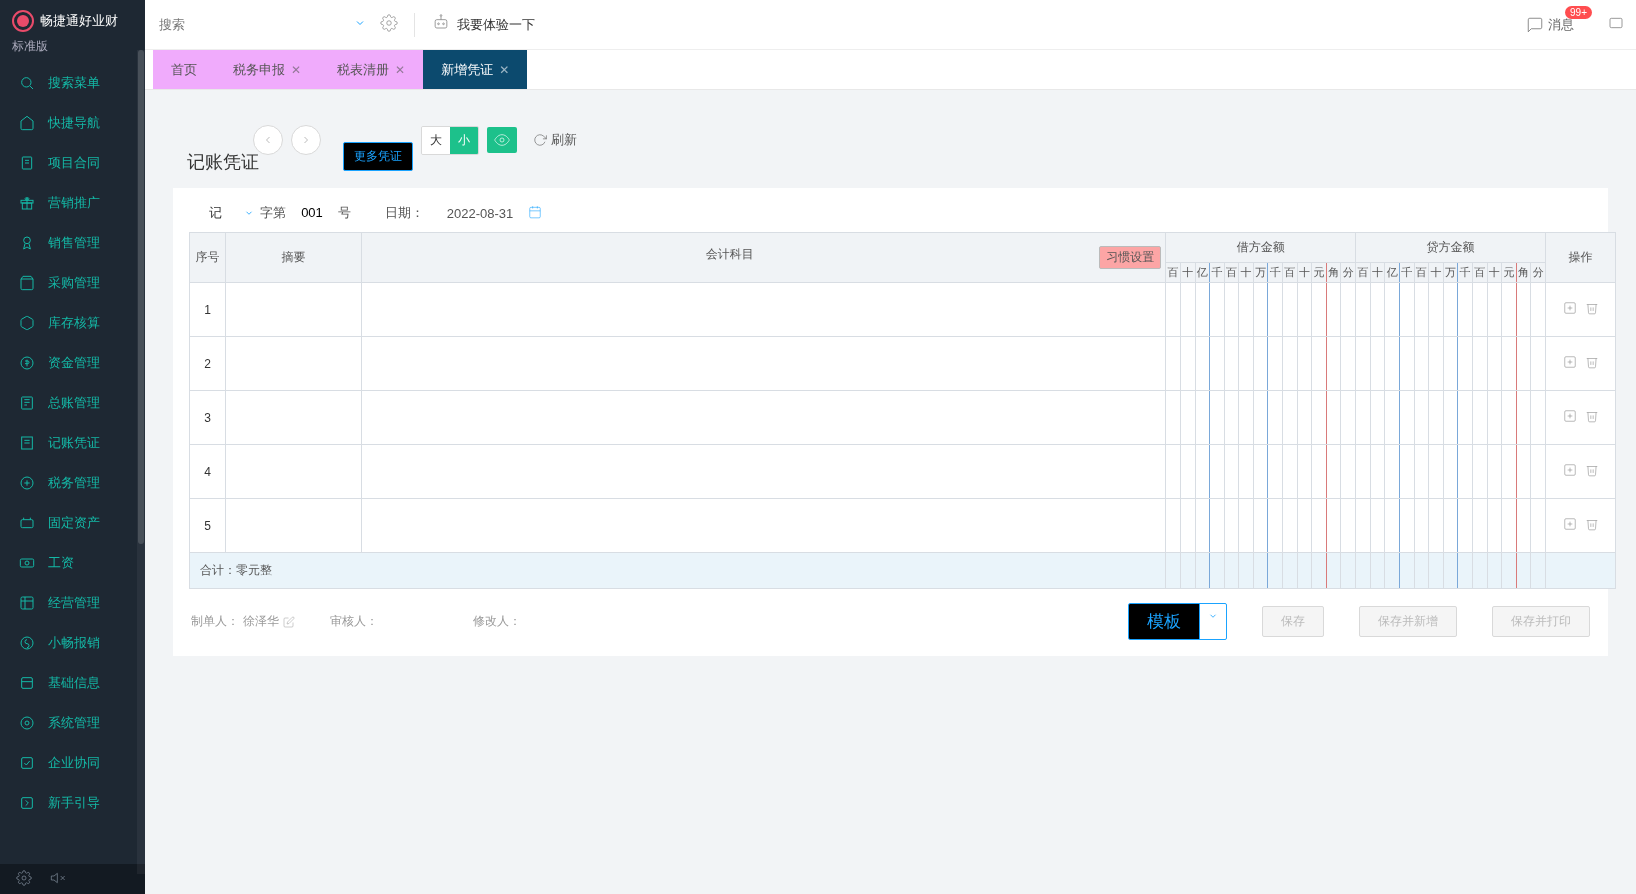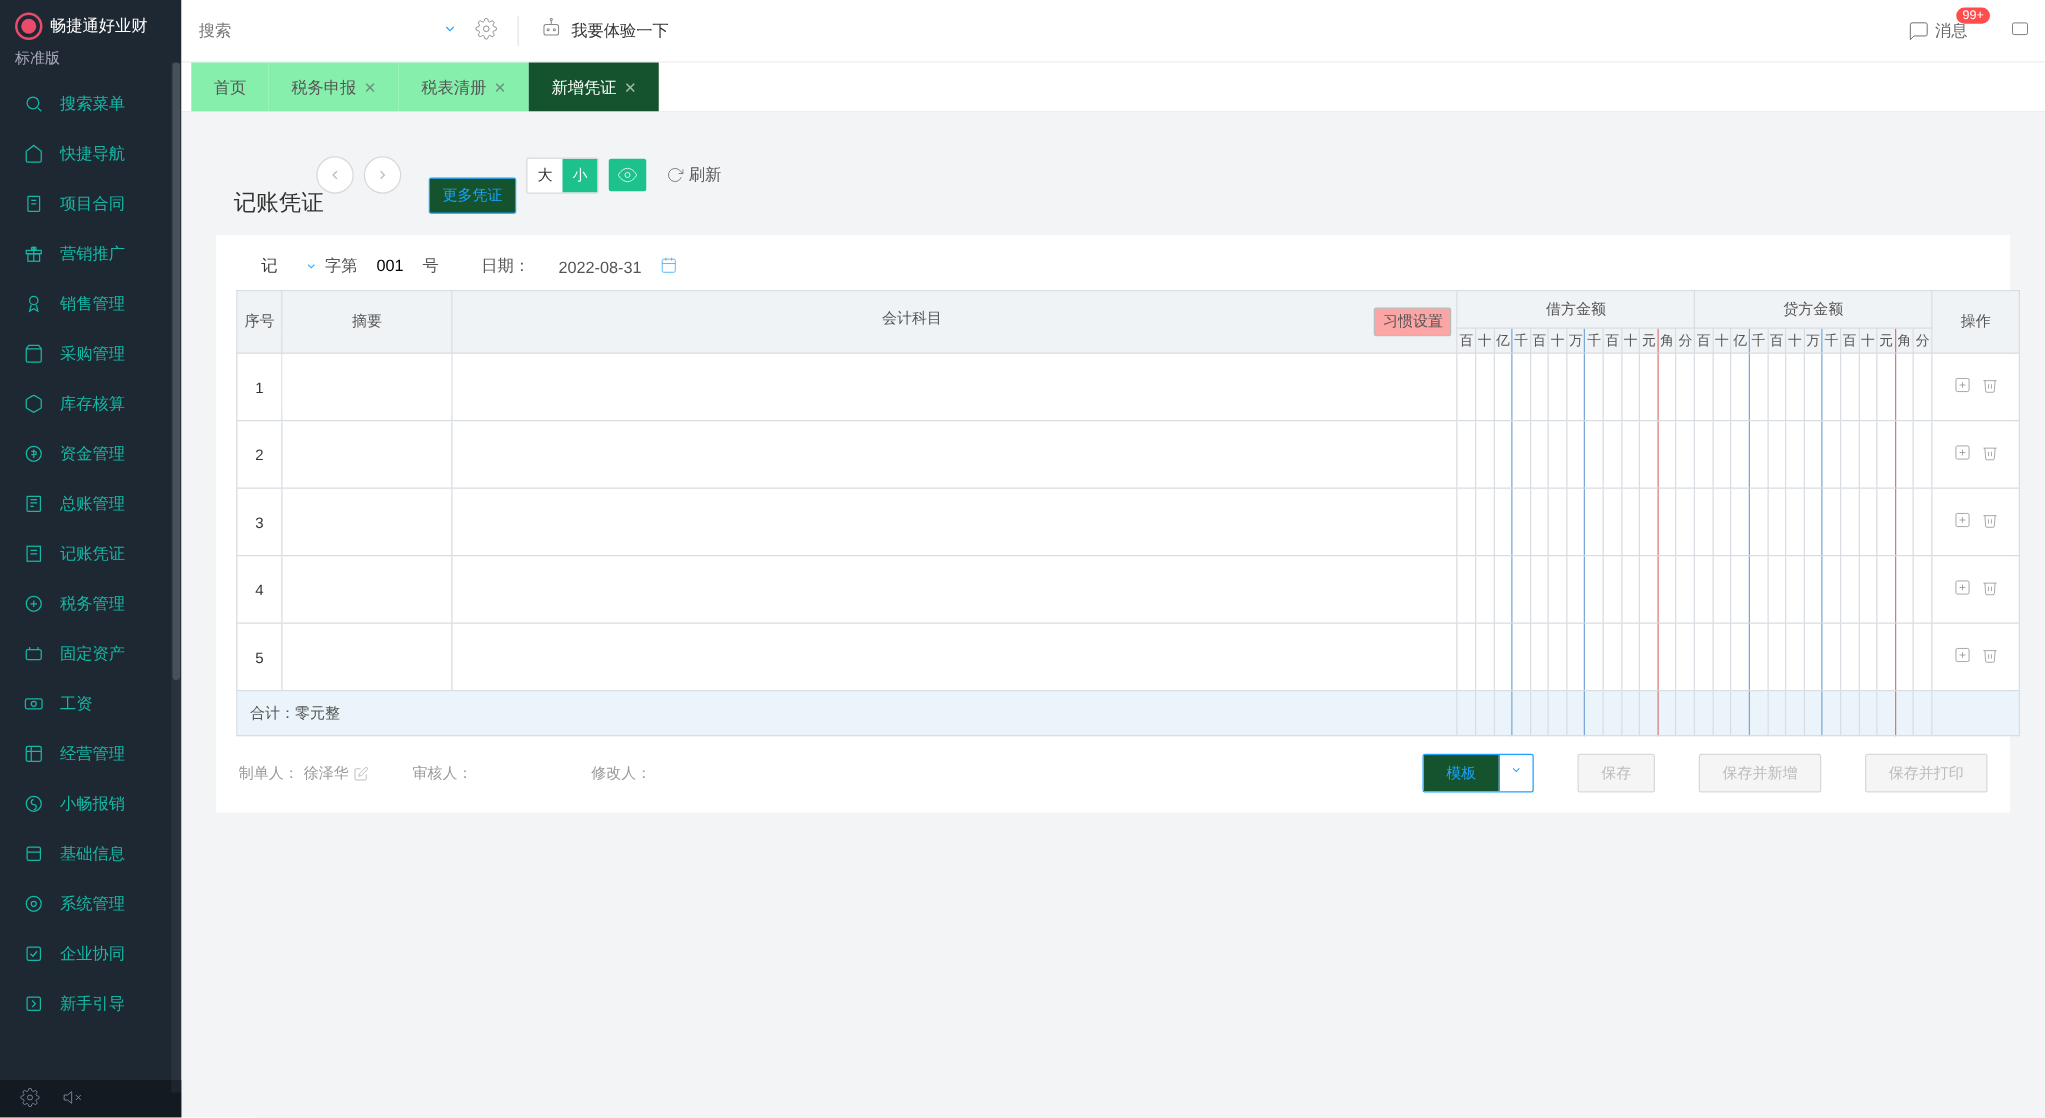--- a/index.html
+++ b/index.html
@@ -37,31 +37,31 @@
 .robot-icon svg { width: 20px; height: 20px; stroke: #888; fill: none; }
 .topbar-spacer { flex: 1; }
 .msg-wrap { display: flex; align-items: center; gap: 4px; cursor: pointer; position: relative; color: #666; }
 .msg-wrap svg { width: 18px; height: 18px; stroke: #666; fill: none; }
 .badge { position: absolute; top: -10px; right: -18px; background: #ff4d4f; color: #fff; font-size: 10px; padding: 1px 5px; border-radius: 8px; }
 .fullscreen-btn { margin-left: 24px; cursor: pointer; }
 .fullscreen-btn svg { width: 16px; height: 16px; stroke: #666; fill: none; }
 
 
 .tabstrip { height: 40px; display: flex; align-items: stretch; border-bottom: 1px solid #e8e8e8; padding-left: 8px; }
-.tab { display: flex; align-items: center; padding: 0 18px; gap: 6px; cursor: pointer; font-size: 13px; color: #555; background: #86efac; }
-.tab.active { background: #14532d; color: #fff; }
+.tab { display: flex; align-items: center; padding: 0 18px; gap: 6px; cursor: pointer; font-size: 13px; color: #555; background: #f0abfc; }
+.tab.active { background: #0c4a6e; color: #fff; }
 .tab-close { font-size: 12px; opacity: 0.6; cursor: pointer; }
 
 
 .content { flex: 1; background: #f2f4f6; padding: 16px 28px 28px; overflow: auto; }
 .toolbar { display: flex; align-items: center; gap: 8px; margin-bottom: 14px; margin-left: 14px; }
 .page-title { font-size: 18px; font-weight: 500; margin-right: -14px; position: relative; z-index: 2; margin-top: 44px; }
 .circle-btn { width: 30px; height: 30px; border-radius: 50%; border: 1px solid #d9d9d9; background: #fff; display: inline-flex; align-items: center; justify-content: center; cursor: pointer; color: #bbb; }
 .circle-btn svg { width: 12px; height: 12px; stroke: currentColor; fill: none; stroke-width: 2; }
-.more-btn { border: 1px solid #1aa3ff; color: #1aa3ff; background: #14532d; padding: 5px 10px; border-radius: 2px; cursor: pointer; font-size: 12px; margin-top: 33px; }
+.more-btn { border: 1px solid #1aa3ff; color: #1aa3ff; background: #000000; padding: 5px 10px; border-radius: 2px; cursor: pointer; font-size: 12px; margin-top: 33px; }
 .size-toggle { display: inline-flex; border: 1px solid #d9d9d9; border-radius: 2px; overflow: hidden; }
 .size-btn { padding: 5px 8px; font-size: 12px; cursor: pointer; background: #fff; }
 .size-btn.active { background: #1dc18b; color: #fff; }
 .eye-btn { width: 30px; height: 26px; background: #1dc18b; border-radius: 2px; display: inline-flex; align-items: center; justify-content: center; cursor: pointer; }
 .eye-btn svg { width: 16px; height: 16px; stroke: #fff; fill: none; }
 .refresh-btn { display: inline-flex; align-items: center; gap: 4px; cursor: pointer; color: #555; font-size: 13px; margin-left: 8px; }
 .refresh-btn svg { width: 14px; height: 14px; stroke: #555; fill: none; }
 
 
 .card { background: #fff; padding: 12px 0 16px; }
@@ -95,21 +95,21 @@
 .total-row td { background: #eaf4fa; height: 36px; text-align: left; padding-left: 10px; color: #555; }
 
 
 .card-footer { display: flex; align-items: center; padding: 14px 18px 0; gap: 35px; font-size: 12px; color: #999; }
 .cf-label { display: inline-flex; align-items: center; gap: 4px; }
 .cf-label svg { width: 12px; height: 12px; stroke: #999; fill: none; }
 .cf-spacer { flex: 1; }
 .btn { padding: 6px 18px; border: 1px solid #d9d9d9; background: #fff; cursor: pointer; font-size: 12px; border-radius: 2px; color: #555; }
 .btn.disabled { background: #f5f5f5; color: #bbb; cursor: not-allowed; }
 .btn-split { display: inline-flex; border: 1px solid #1aa3ff; border-radius: 2px; overflow: hidden; }
-.btn-split-main { padding: 6px 18px; color: #1aa3ff; background: #14532d; cursor: pointer; font-size: 12px; }
+.btn-split-main { padding: 6px 18px; color: #1aa3ff; background: #000000; cursor: pointer; font-size: 17px; }
 .btn-split-drop { padding: 6px 8px; border-left: 1px solid #1aa3ff; color: #1aa3ff; cursor: pointer; }
 </style>
 </head>
 <body>
 
 <div class="app">
 
   <aside class="sidebar">
     <div class="sidebar-header">
       <span class="logo-circle"></span>

